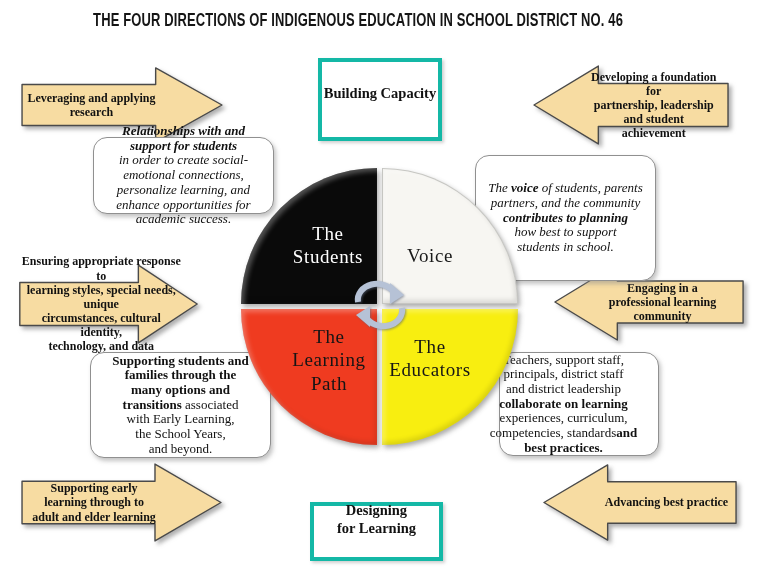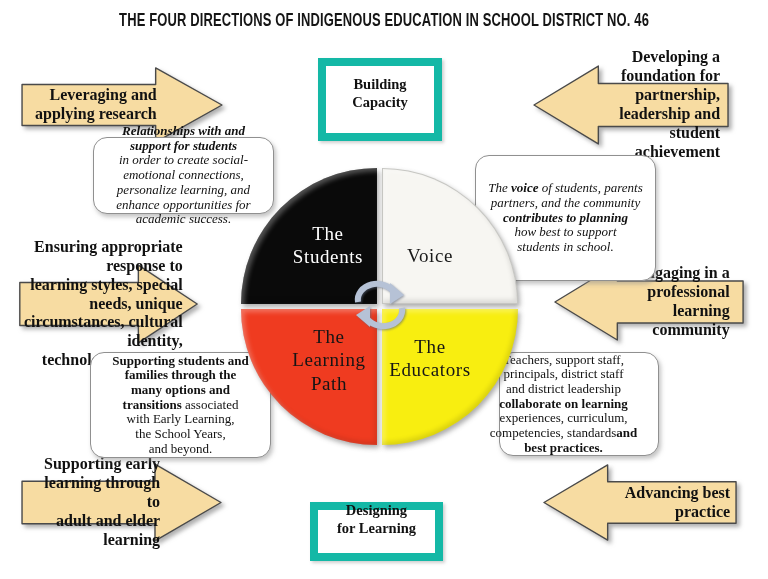--- a/index.html
+++ b/index.html
@@ -1,33 +1,33 @@
 <!DOCTYPE html>
 <html><head>
 <meta charset="utf-8">
 <style>
   html,body{margin:0;padding:0;background:#fff;}
   .canvas{position:relative;width:768px;height:579px;background:#ffffff;overflow:hidden;
           font-family:"Liberation Serif",serif;color:#111;}
   
-  .title{position:absolute;left:0;right:0;top:10px;text-align:center;}
+  .title{position:absolute;left:0;right:0;top:10px;text-align:left;}
   .title-inner{display:inline-block;font-family:"Liberation Sans",sans-serif;font-weight:bold;
                font-size:17.5px;letter-spacing:.2px;transform:scaleX(.74);transform-origin:center;
                white-space:nowrap;color:#151515;}
   
-  .pbox{position:absolute;background:#fff;border:8px solid #14b8a6;display:flex;align-items:center;
+  .pbox{position:absolute;background:#fff;border:4px solid #14b8a6;display:flex;align-items:center;
         justify-content:center;text-align:center;font-weight:bold;font-size:14.5px;line-height:1.18;
         white-space:pre-line;box-shadow:2px 2px 3px rgba(150,150,150,.45);box-sizing:border-box;}
   
   .arrow{position:absolute;}
   .arrow svg{position:absolute;left:0;top:0;width:100%;height:100%;overflow:visible;
              filter:drop-shadow(3px 3px 2px rgba(110,110,110,.55));}
   .arrow polygon{stroke:#4A4A4A;stroke-width:1.4;vector-effect:non-scaling-stroke;stroke-linejoin:round;}
   .atext{position:absolute;top:6%;bottom:6%;display:flex;align-items:center;justify-content:center;
-         text-align:right;font-weight:bold;font-size:16px;line-height:1.18;white-space:pre-line;}
+         text-align:center;font-weight:bold;font-size:12px;line-height:1.18;white-space:pre-line;}
   
   .callout{position:absolute;background:#fff;border:1.5px solid #909090;border-radius:14px;
            box-shadow:2px 3px 4px rgba(140,140,140,.5);box-sizing:border-box;z-index:1;}
   .ctext{position:absolute;left:4px;right:4px;top:2px;bottom:2px;display:flex;align-items:center;
          justify-content:center;text-align:center;font-size:13px;line-height:1.13;white-space:pre-line;}
   
   .wheel{position:absolute;left:241px;top:168px;width:277px;height:277px;display:grid;
          grid-template-columns:136px 136px;grid-template-rows:136px 136px;gap:5px;z-index:2;}
   .quad{position:relative;display:flex;align-items:center;justify-content:center;box-sizing:border-box;
         box-shadow:2px 3px 5px rgba(70,70,70,.45), inset 3px 3px 5px rgba(255,255,255,.3), inset -2px -3px 5px rgba(0,0,0,.12);}

